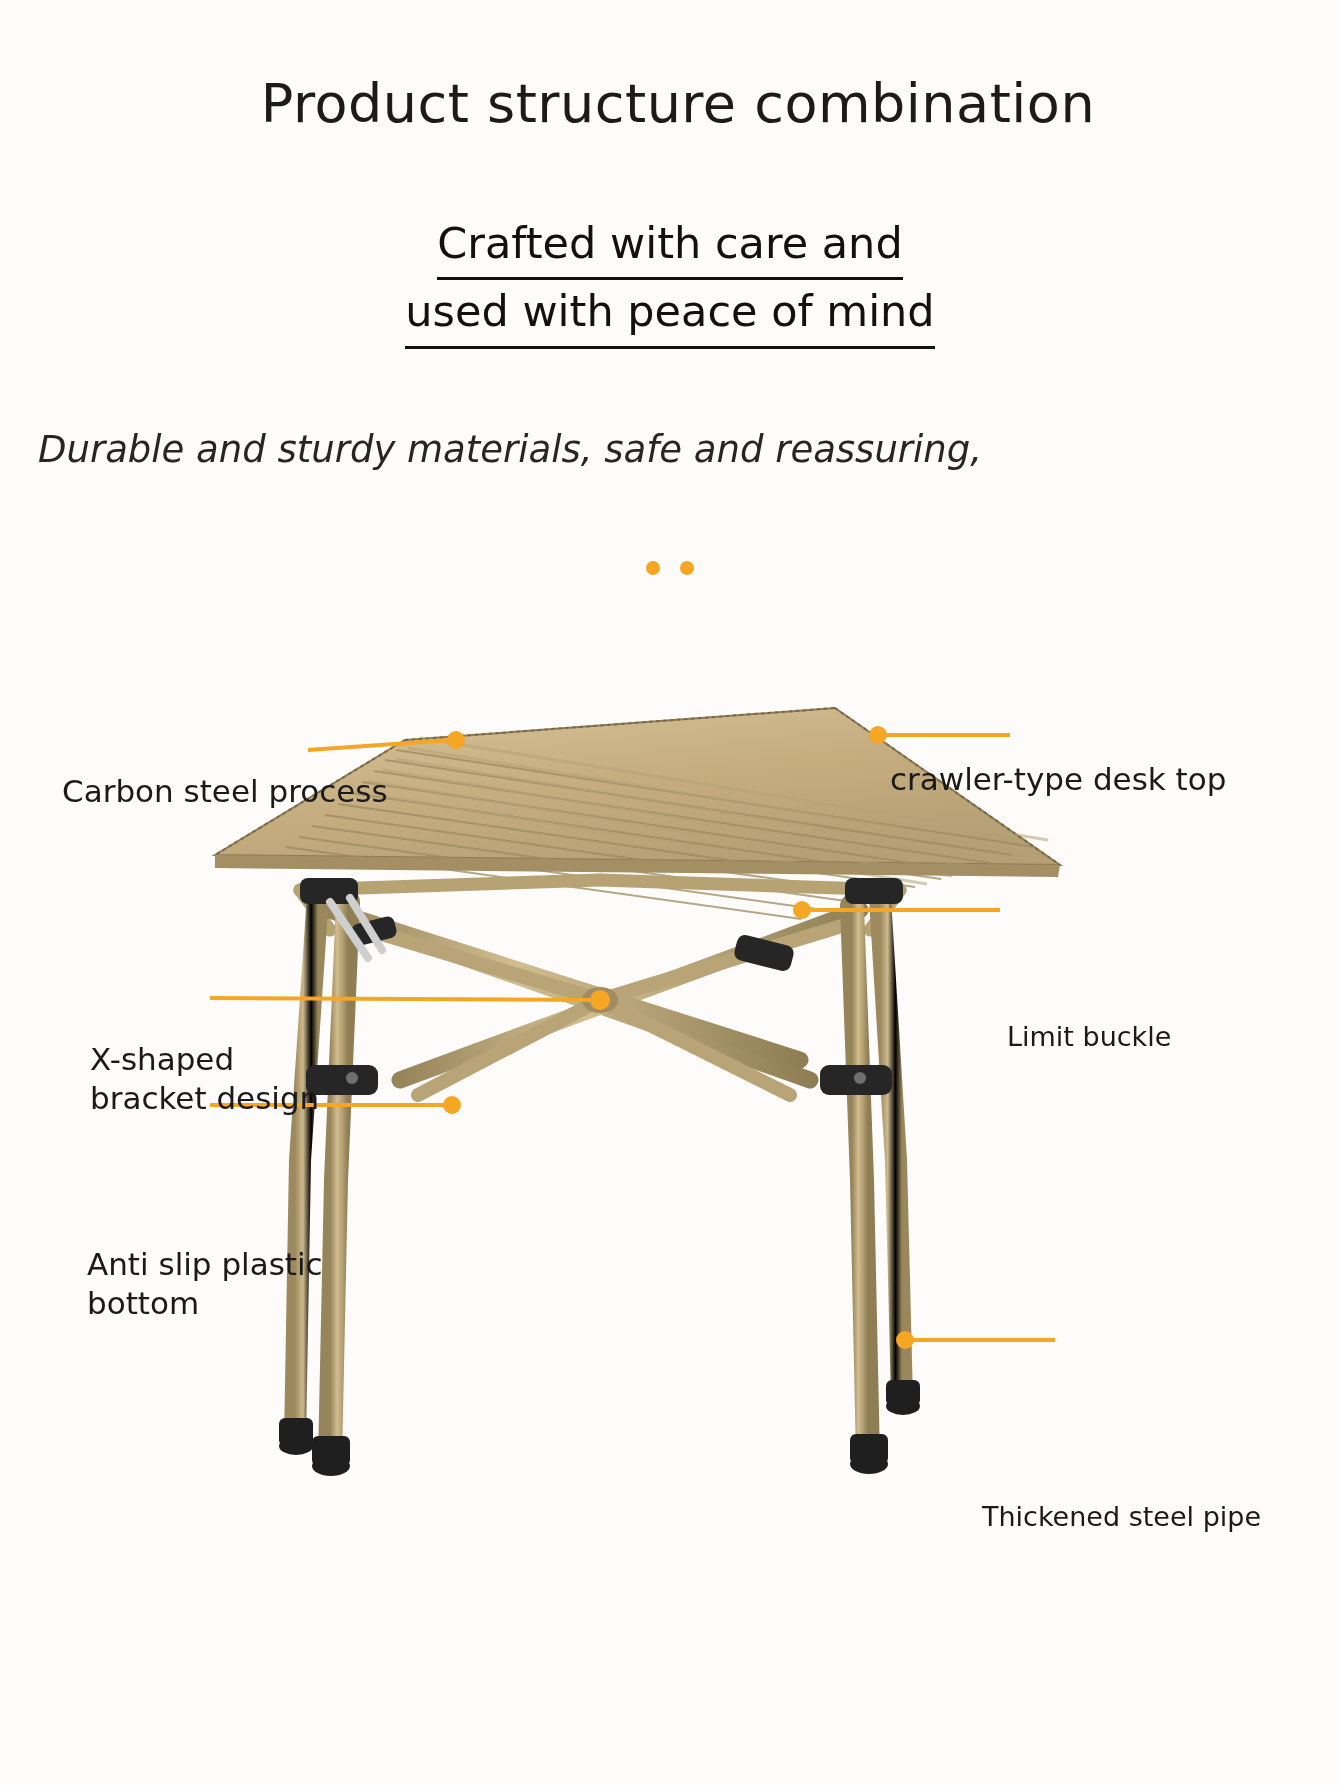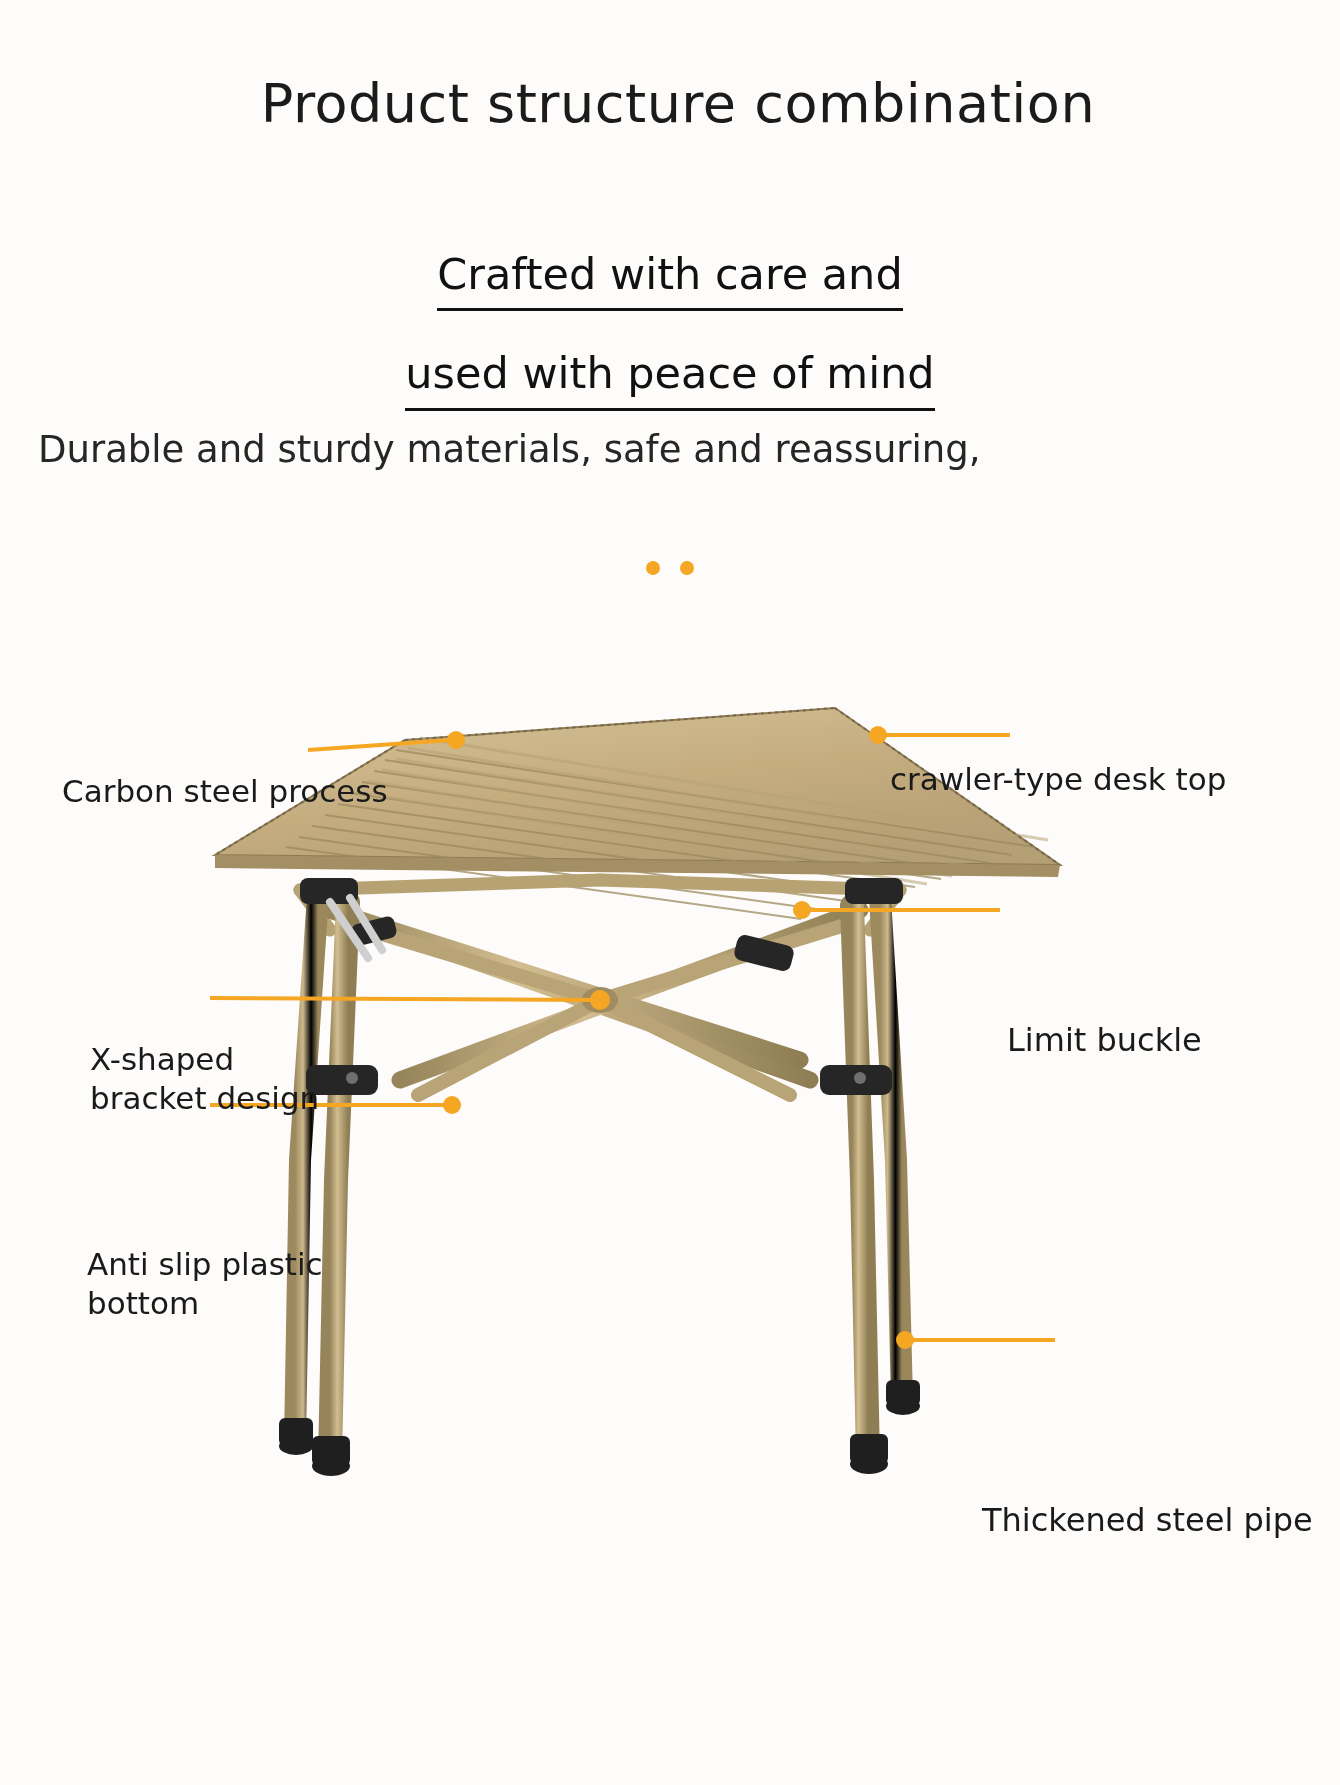--- a/index.html
+++ b/index.html
@@ -39,38 +39,37 @@
     top: 212px;
     left: 0;
     width: 100%;
     text-align: center;
     font-size: 43px;
     line-height: 1.45;
     color: #111111;
   }
   .subtitle .line {
     display: block;
-    margin-top: 31px;
   }
   .subtitle .u {
     display: inline-block;
     border-bottom: 3px solid #111;
     padding-bottom: 3px;
   }
 
   .desc {
     position: absolute;
     top: 420px;
     left: 38px;
     width: 1260px;
     font-size: 37px;
     line-height: 1.6;
     color: #262626;
   }
-  .desc .line { display: block; }
+  .desc .line { display: block; font-style: italic; }
 
   .dots {
     position: absolute;
     top: 560px;
     left: 0;
     width: 100%;
     text-align: center;
   }
   .dots span {
     display: inline-block;
@@ -98,21 +97,21 @@
   
   .callout {
     position: absolute;
     font-size: 31px;
     color: #1a1a1a;
     line-height: 1.25;
     white-space: pre-line;
     margin-left: 22px;
   }
   .callout.big {
-    font-size: 32px;
+    font-size: 27px;
   }
   .c-carbon   { top: 772px;  left: 40px;  }
   .c-crawler  { top: 760px;  left: 868px; }
   .c-limit    { top: 1020px; left: 985px; }
   .c-xshape   { top: 1040px; left: 68px;  }
   .c-anti     { top: 1245px; left: 65px;  }
   .c-thick    { top: 1500px; left: 960px; }
 </style>
 </head>
 <body>

